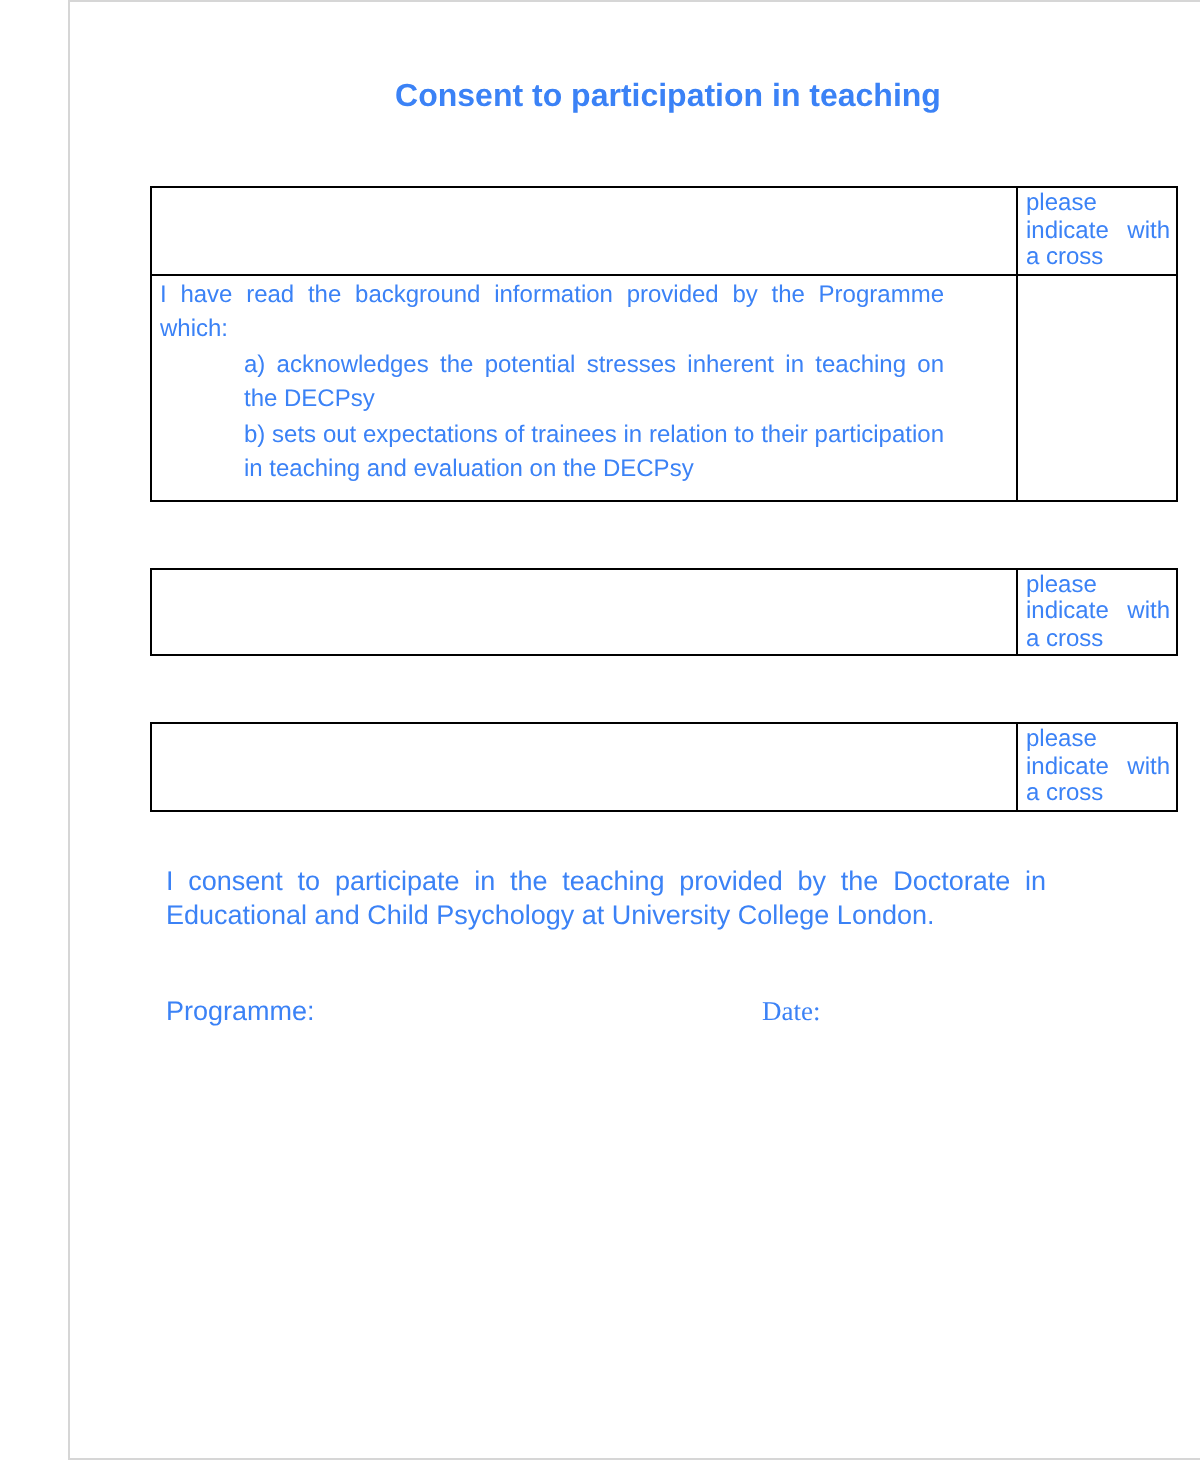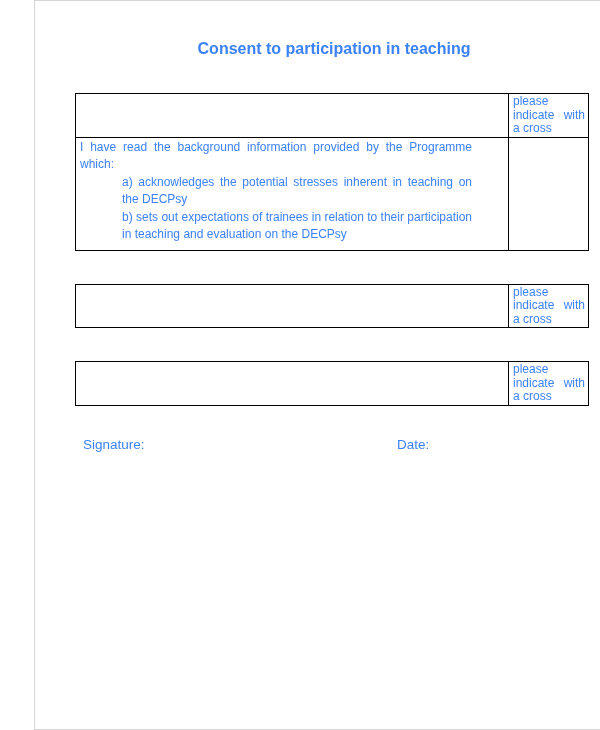--- a/index.html
+++ b/index.html
@@ -57,21 +57,21 @@
   .list-item { margin-left: 42px; text-align: justify; }
   .consent-par {
     width: 440px;
     margin: 26px 0 0 48px;
     font-size: 13.5px;
     line-height: 17.5px;
     text-align: justify;
   }
   .name-row { margin: 40px 0 0 48px; font-size: 13.5px; line-height: 17px; }
   .sig-row  { margin: 30px 0 0 48px; font-size: 13.5px; line-height: 17px; position: relative; }
-  .date-label { position: absolute; left: 314px; top: 0; }
+  .date-label { position: absolute; left: 298px; top: 0; font-family: Liberation Serif, serif; }
   .cc-row   { margin: 17px 0 0 48px; font-size: 13.5px; line-height: 17px; }
   .cc-label { display: inline-block; width: 45px; }
 </style>
 </head>
 <body>
 
 <div class="page">
 
   <div class="title">Consent to participation in teaching</div>
 
@@ -115,21 +115,22 @@
         <col class="col-cross">
       </colgroup>
     <tbody>
       <tr class="header-row">
         <td class="cell"></td>
         <td class="cell note">please indicate with a cross</td>
       </tr>
     </tbody>
   </table>
 
+  <div class="consent-par">I consent to participate in the teaching provided by the Doctorate in Educational and Child Psychology at University College London.</div>
 
 
   <div class="sig-row">
-    <span>Signature:</span>
+    <span>Programme:</span>
     <span class="date-label">Date:</span>
   </div>
 
 
 </div>
 
 </body></html>

